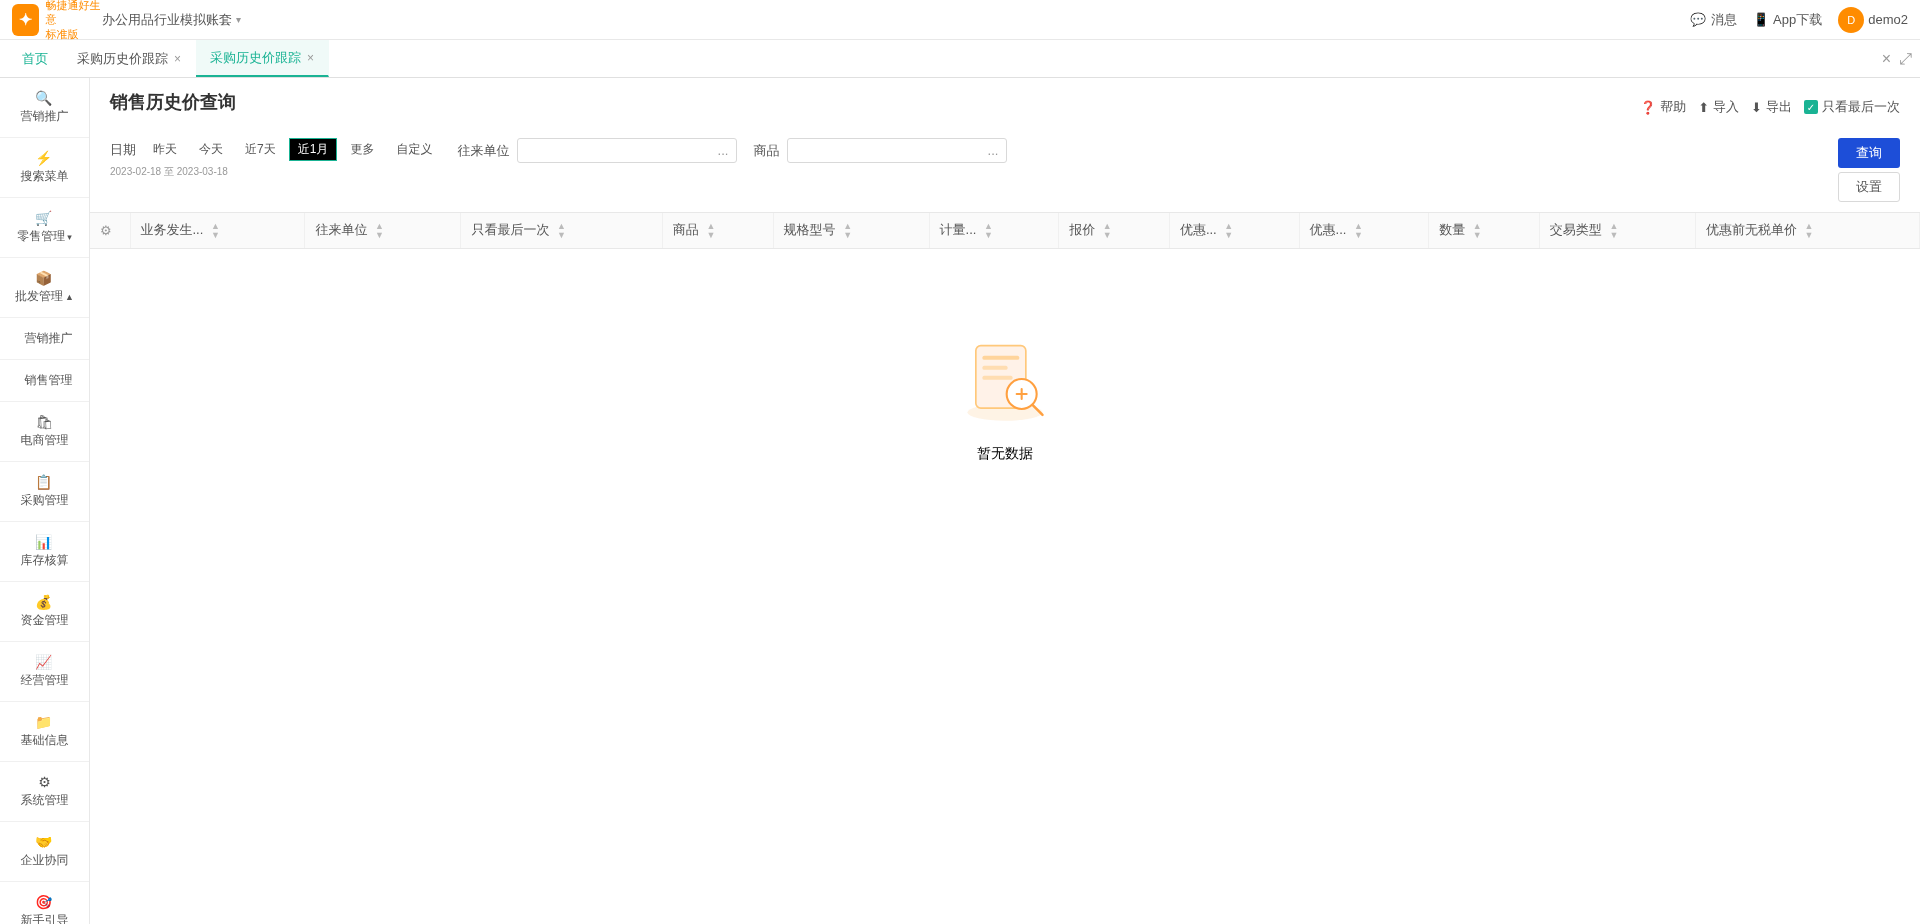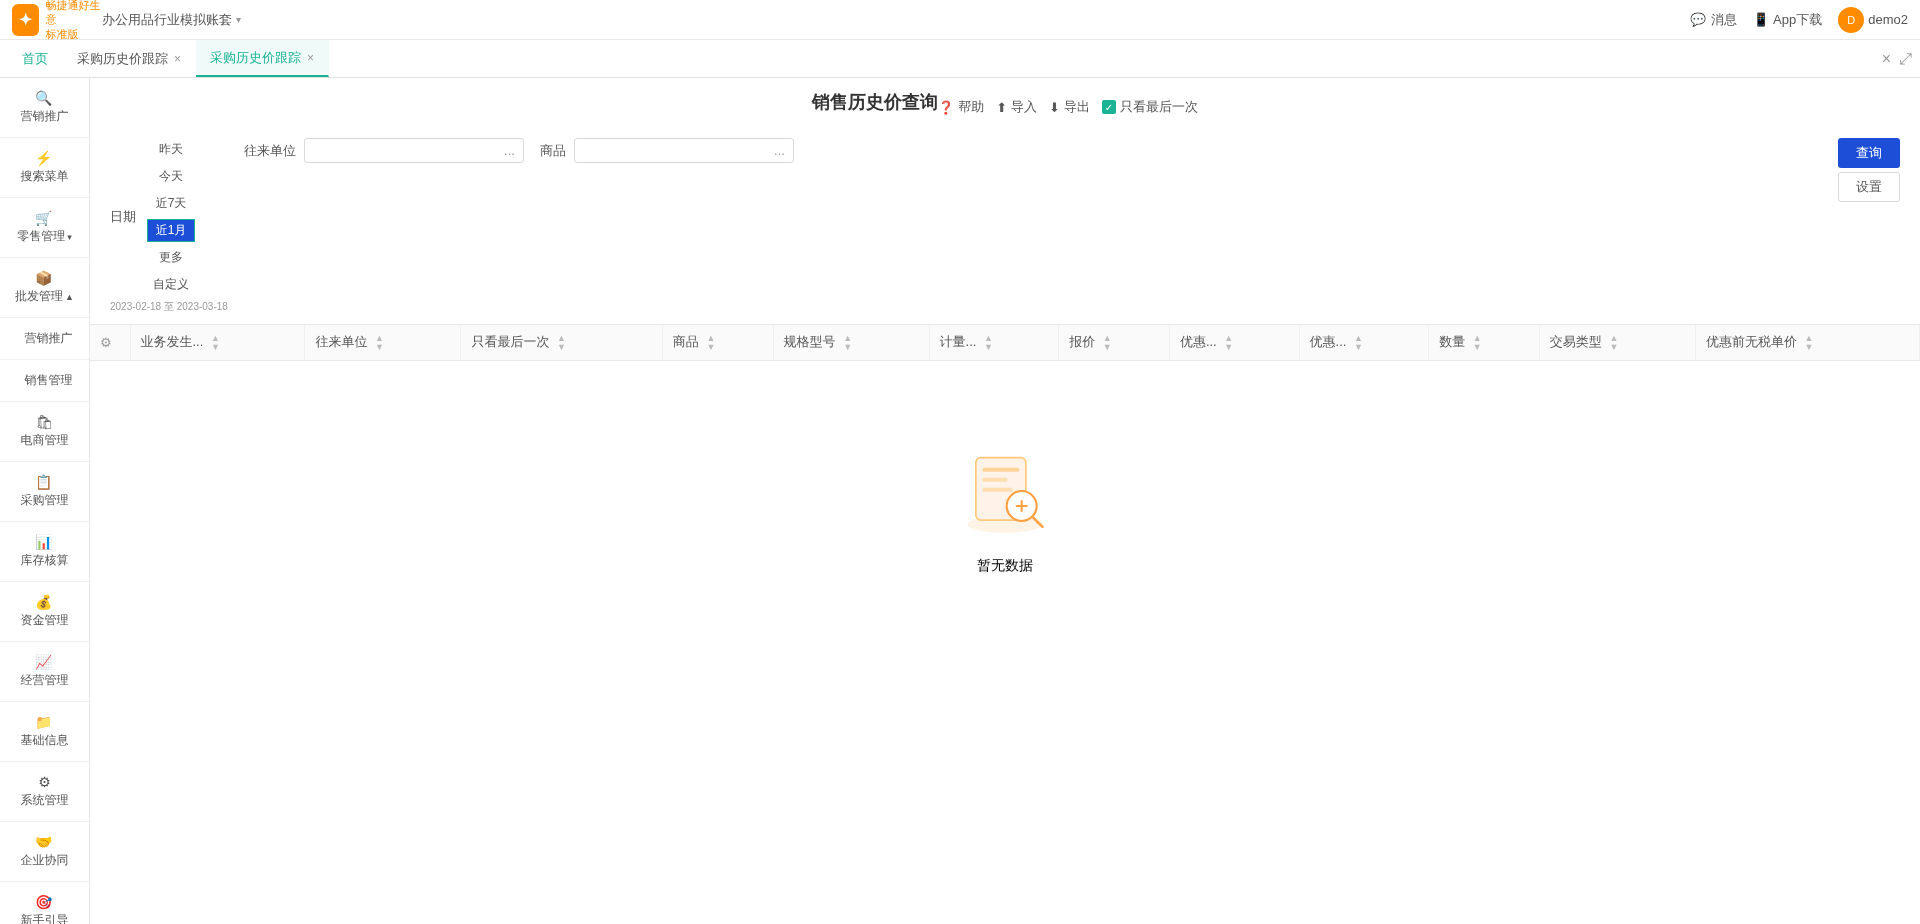--- a/index.html
+++ b/index.html
@@ -36,23 +36,23 @@
     .main-layout { display: flex; flex: 1; overflow: hidden; }
 
     
     .sidebar { width: 90px; background: #fff; border-right: 1px solid #e8e8e8; display: flex; flex-direction: column; flex-shrink: 0; overflow-y: auto; }
     .sidebar-item { display: flex; flex-direction: column; align-items: center; padding: 12px 4px; cursor: pointer; font-size: 12px; color: #555; border-bottom: 1px solid #f0f0f0; text-align: center; gap: 2px; }
 
     
     .content-area { flex: 1; display: flex; flex-direction: column; overflow: hidden; background: #f5f5f5; }
     .page-title { font-size: 18px; font-weight: 600; color: #333; margin-bottom: 10px; }
     .filter-label { color: #555; font-size: 13px; white-space: nowrap; }
-    .date-btns { display: flex; align-items: center; gap: 4px; flex-direction: column; }
+    .date-btns { display: flex; align-items: center; gap: 4px; }
     .date-btn { padding: 2px 8px; font-size: 12px; border-radius: 3px; cursor: pointer; color: #555; border: 1px solid transparent; }
-    .date-btn.active { background: #1d4ed8; color: white; border-color: #1ab394; border-radius: 0; }
+    .date-btn.active { background: #000000; color: white; border-color: #1ab394; border-radius: 0; }
     .date-range { font-size: 10px; color: #999; }
     .filter-input { border: 1px solid #d9d9d9; border-radius: 3px; padding: 4px 8px; font-size: 13px; min-width: 200px; color: #999; cursor: pointer; display: flex; align-items: center; justify-content: space-between; }
     .filter-dots { color: #999; }
     .header-action-item { display: flex; align-items: center; gap: 4px; color: #555; font-size: 13px; cursor: pointer; }
     .checkbox-label { display: flex; align-items: center; gap: 4px; font-size: 13px; color: #555; }
     .checkbox-checked { width: 14px; height: 14px; background: #1ab394; border-radius: 2px; display: flex; align-items: center; justify-content: center; color: white; font-size: 10px; }
 
     
     .table-container { flex: 1; overflow: auto; background: #fff; margin: 0; }
     .data-table { width: 100%; border-collapse: collapse; font-size: 13px; }
@@ -192,21 +192,21 @@
       <span style="font-size:14px">🎯</span>
       <span>新手引导</span>
     </div>
 
   </div>
 
   <div class="content-area">
 
     <div style="background:#fff; border-bottom:1px solid #e8e8e8;">
 
-      <div style="display:flex; align-items:center; padding:12px 20px 8px 20px; justify-content:center;">
+      <div style="display:flex; align-items:center; padding:12px 20px 8px 20px; justify-content:space-between;">
         <div class="page-title">销售历史价查询</div>
         <div style="display:flex;align-items:center;gap:12px;">
           <div class="header-action-item">
             <span>❓</span>
             <span>帮助</span>
           </div>
           <div class="header-action-item">
             <span>⬆</span>
             <span>导入</span>
           </div>

